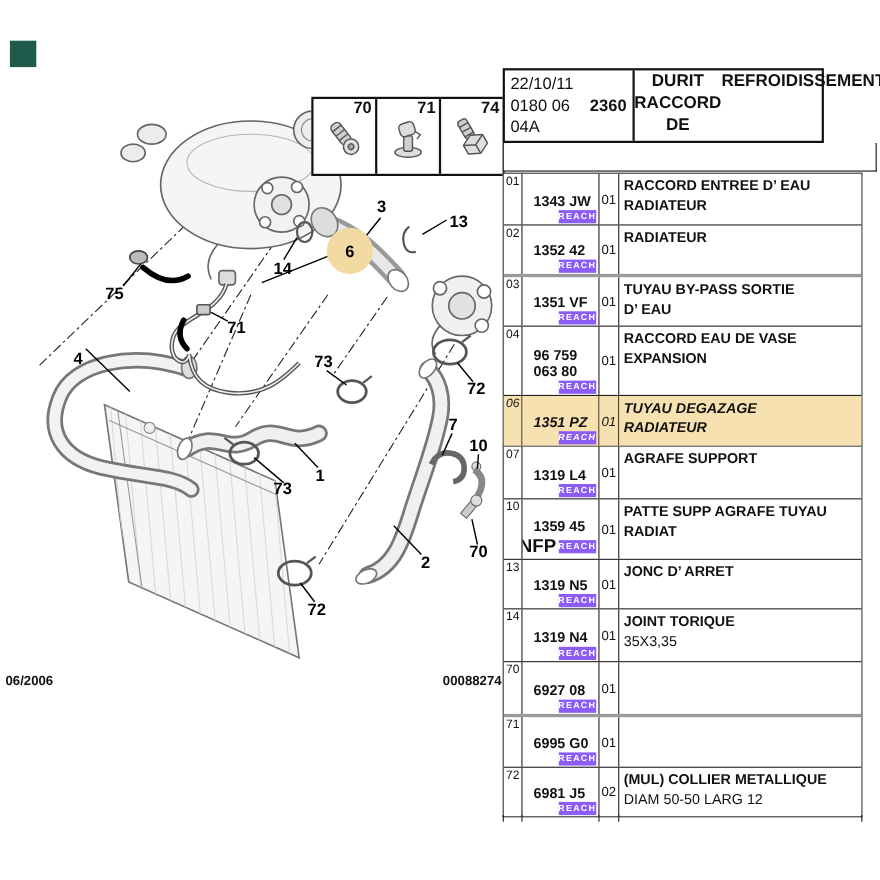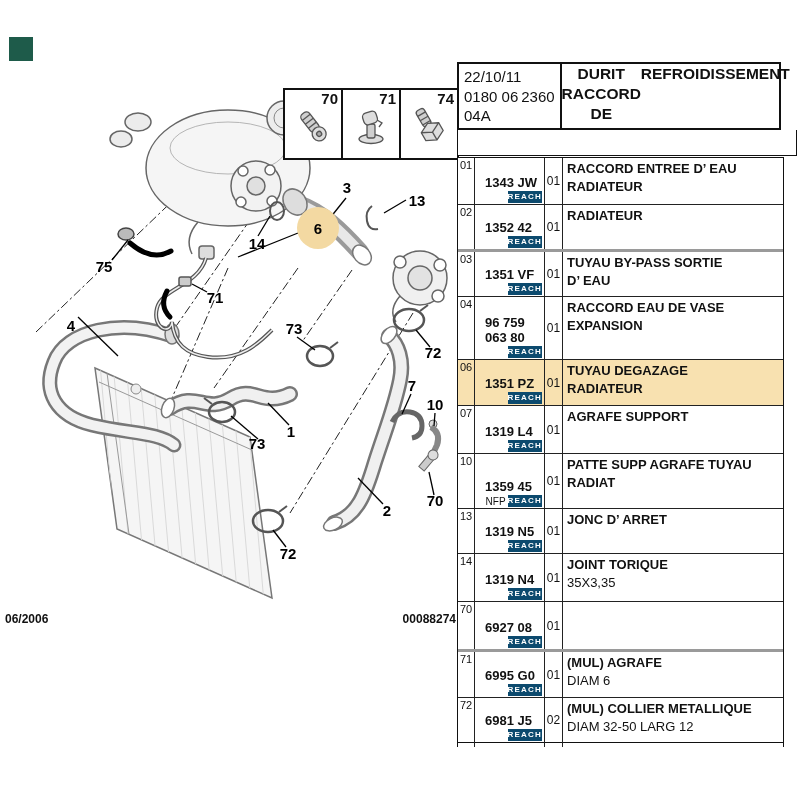--- a/index.html
+++ b/index.html
@@ -12,40 +12,40 @@
   .corner{left:9px;top:37px;width:24px;height:24px;background:#1e5b4a}
 
   
   .fbox{left:283px;top:88px;width:176px;height:72px;display:flex;border:2px solid #111;background:#fff}
   .fcell{flex:1;border-right:2px solid #111;position:relative}
   .fcell:last-child{border-right:none}
   .fnum{position:absolute;top:0;right:3px;font-weight:bold;font-size:15px}
   .ficon{position:absolute;left:50%;top:56%;transform:translate(-50%,-50%)}
 
   
-  .hdr{left:457px;top:62px;width:324px;height:68px;display:flex;border:2px solid #111;background:#fff}
+  .hdr{left:457px;top:62px;width:292px;height:68px;display:flex;border:2px solid #111;background:#fff}
   .hleft{width:142px;border-right:2px solid #111;padding:3px 5px;font-size:15px;line-height:1.3;white-space:nowrap}
-  .refb{font-weight:normal;margin-left:3px}
+  .refb{font-weight:bold;margin-left:18px}
   .hright{flex:1;display:flex;flex-direction:row;justify-content:center;text-align:center;font-weight:bold;font-size:15.5px;line-height:1.3}
   .band{left:457px;top:130px;width:340px;height:26px;border:1.5px solid #111;border-top:none;background:#fff}
 
   
   .tbl{left:457px;top:157px;width:327px;border:1.5px solid #111;background:#fff}
   .trow{display:flex;border-top:1px solid #222;background:#fff}
   .trow:first-child{border-top:none}
   .trow.graytop{border-top:3px solid #9a9a9a}
   .trow.hl{background:#f8e1b0}
   .trow.hl .cell{background:#f8e1b0}
   .cell{border-right:1px solid #222;overflow:hidden}
   .cidx{width:17px;font-size:11px;padding:1px 0 0 2px}
   .cpart{width:70px;display:flex;flex-direction:column;justify-content:flex-end;padding:1px 2px}
   .pn,.pn2{font-weight:bold;font-size:13px;padding-left:8px;white-space:nowrap}
   .reachline{display:flex;align-items:center;justify-content:flex-end;gap:2px;margin-top:1px}
-  .nfp{font-weight:normal;font-size:10px;margin-right:auto;padding-left:10px}
-  .reach{background:#0c4a6e;color:#fff;font-size:8px;font-weight:bold;letter-spacing:1.2px;padding:2px 0;line-height:1;cursor:pointer}
+  .nfp{font-weight:bold;font-size:17px;margin-right:auto;padding-left:10px}
+  .reach{background:#8b5cf6;color:#fff;font-size:8px;font-weight:bold;letter-spacing:1.2px;padding:2px 0;line-height:1;cursor:pointer}
   .cqty{width:18px;font-size:12px;display:flex;align-items:center;justify-content:center}
   .cdesc{flex:1;border-right:none;padding:2px 0 0 4px;font-size:13px;line-height:1.35}
   .d1{font-weight:bold;white-space:nowrap}
   .d2{white-space:nowrap}
   .d2.b{font-weight:bold}
   .stub{left:457px;top:741px;width:327px;height:6px;border-left:1.5px solid #111;border-right:1.5px solid #111;display:flex}
   .stub div{border-right:1px solid #222}
   .s1{width:17px}.s2{width:70px}.s3{width:18px}.s4{flex:1;border-right:none!important}
 
   .foot{font-weight:bold;font-size:12px;white-space:nowrap}
@@ -360,21 +360,21 @@
           </div>
     </div>
     <div class="cell cqty">
           <span>01</span>
         </div>
     <div class="cell cdesc">
       <div class="d1">RACCORD EAU DE VASE</div>
       <div class="d2 b">EXPANSION</div>
     </div>
   </div>
-      <div class="trow hl" style="height: 46px;">
+      <div class="trow hl" style="height: 46px; font-style: italic;">
     <div class="cell cidx"><span>06</span></div>
     <div class="cell cpart">
       <div class="pn">1351 PZ</div>
       <div class="reachline">
             <span class="reach">REACH</span>
           </div>
     </div>
     <div class="cell cqty">
           <span>01</span>
         </div>
@@ -466,39 +466,35 @@
     <div class="cell cidx"><span>71</span></div>
     <div class="cell cpart">
       <div class="pn">6995 G0</div>
       <div class="reachline">
             <span class="reach">REACH</span>
           </div>
     </div>
     <div class="cell cqty">
           <span>01</span>
         </div>
-    <div class="cell cdesc">
-      <div class="d1">(MUL) AGRAFE</div>
-      <div class="d2">DIAM 6</div>
-    </div>
   </div>
       <div class="trow" style="height: 45px;">
     <div class="cell cidx"><span>72</span></div>
     <div class="cell cpart">
       <div class="pn">6981 J5</div>
       <div class="reachline">
             <span class="reach">REACH</span>
           </div>
     </div>
     <div class="cell cqty">
           <span>02</span>
         </div>
     <div class="cell cdesc">
       <div class="d1">(MUL) COLLIER METALLIQUE</div>
-      <div class="d2">DIAM 32-50 LARG 12</div>
+      <div class="d2">DIAM 50-50 LARG 12</div>
     </div>
   </div>
     </div>
   <div class="abs stub">
     <div class="s1"></div>
       <div class="s2"></div>
       <div class="s3"></div>
       <div class="s4"></div>
   </div>
 

